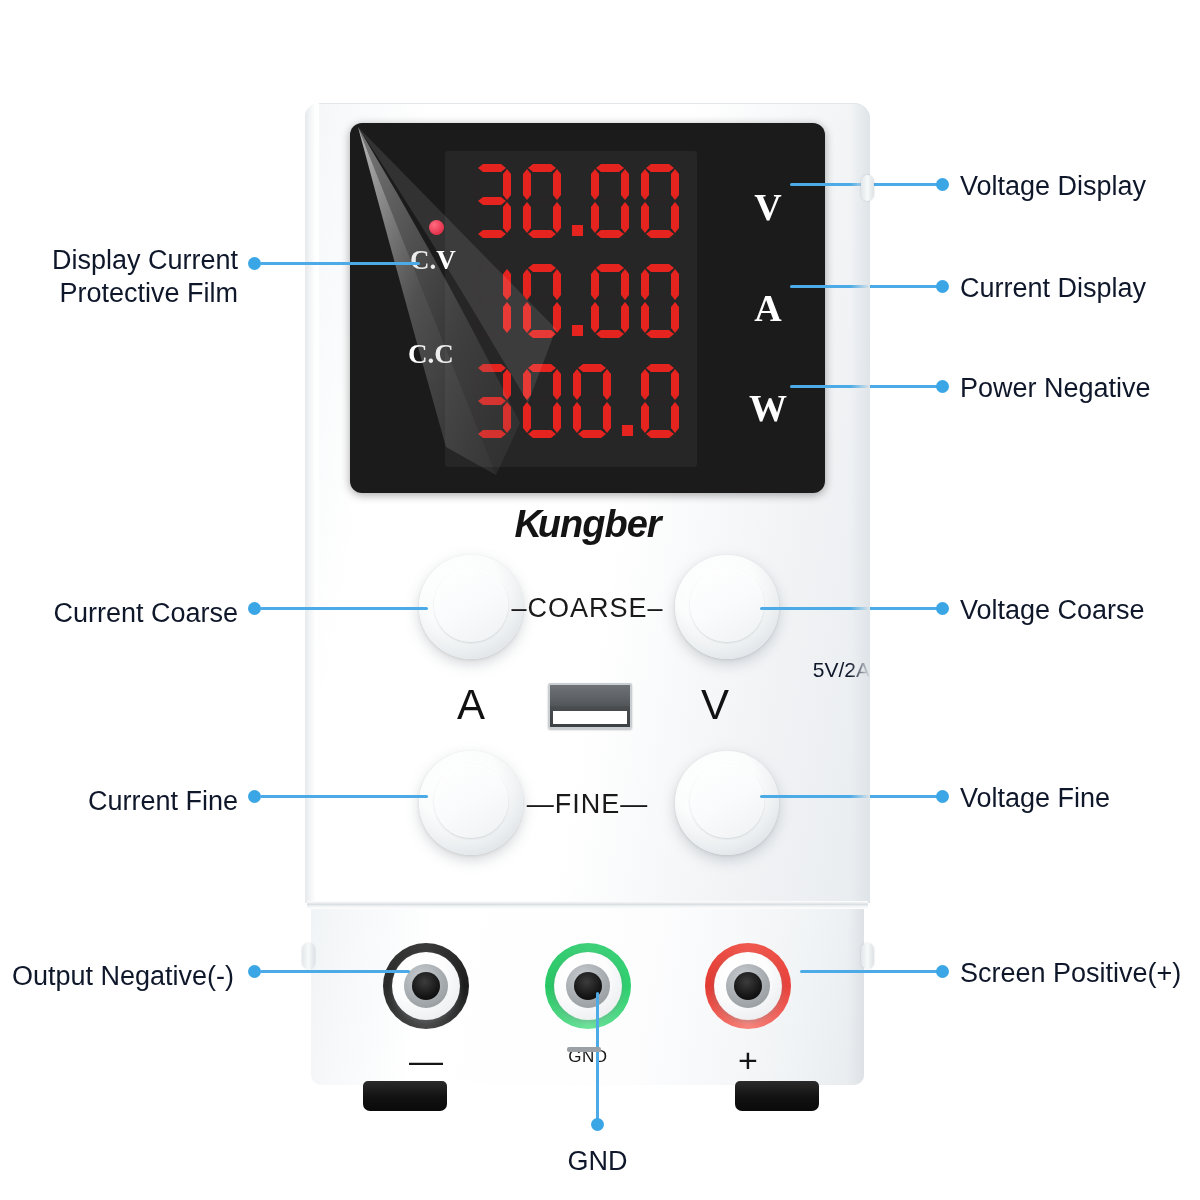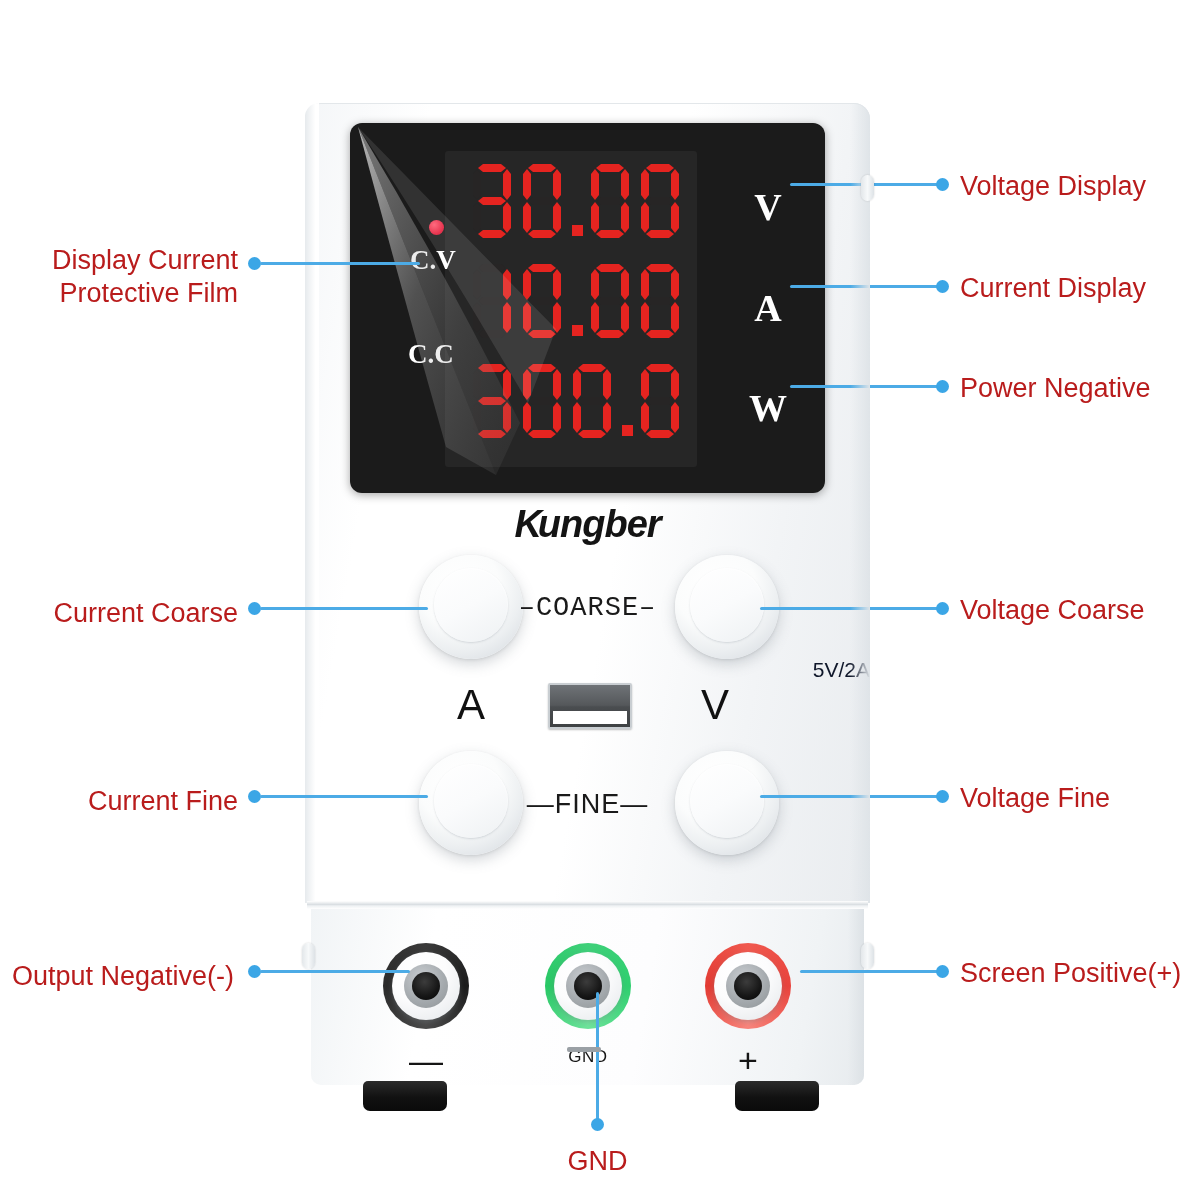--- a/index.html
+++ b/index.html
@@ -169,21 +169,21 @@
   .k-ca{left:114px;top:452px;}
   .k-cv{left:370px;top:452px;}
   .k-fa{left:114px;top:648px;}
   .k-fv{left:370px;top:648px;}
 
   .knob-label{
     position:absolute;width:565px;left:0;text-align:center;
     font-size:27px;color:#1a1a1a;letter-spacing:1px;
     font-family:"Liberation Sans", sans-serif;
   }
-  .lbl-coarse{top:490px;font-family:Liberation Mono, monospace;}
+  .lbl-coarse{top:490px;}
   .lbl-fine{top:686px;}
 
   .av-letter{
     position:absolute;font-size:42px;color:#111;font-family:"Liberation Sans", sans-serif;
   }
   .av-a{left:152px;top:578px;}
   .av-v{left:396px;top:578px;}
 
   .usb-label{
     position:absolute;left:0;top:548px;width:565px;text-align:right;
@@ -229,21 +229,21 @@
 
   .term-sym{
     position:absolute;top:938px;width:86px;text-align:center;
     font-size:30px;color:#151515;font-family:"Liberation Sans", sans-serif;
   }
   .ts-neg{left:78px;font-size:34px;}
   .ts-gnd{left:240px;font-size:17px;top:944px;letter-spacing:.5px;}
   .ts-pos{left:400px;font-size:34px;}
 
   
-  .ann{position:absolute;font-size:27px;color:#b91c1c;white-space:nowrap;line-height:1.22;}
+  .ann{position:absolute;font-size:27px;color:#0f172a;white-space:nowrap;line-height:1.22;}
   .ann.left{text-align:right;}
   .conn{position:absolute;background:#4cabe6;height:3px;border-radius:2px;}
   .connv{position:absolute;background:#4cabe6;width:3px;border-radius:2px;}
   .dot{position:absolute;width:13px;height:13px;border-radius:50%;background:#3ba6e6;}
 </style>
 </head>
 <body>
 
 <div id="stage">
 

